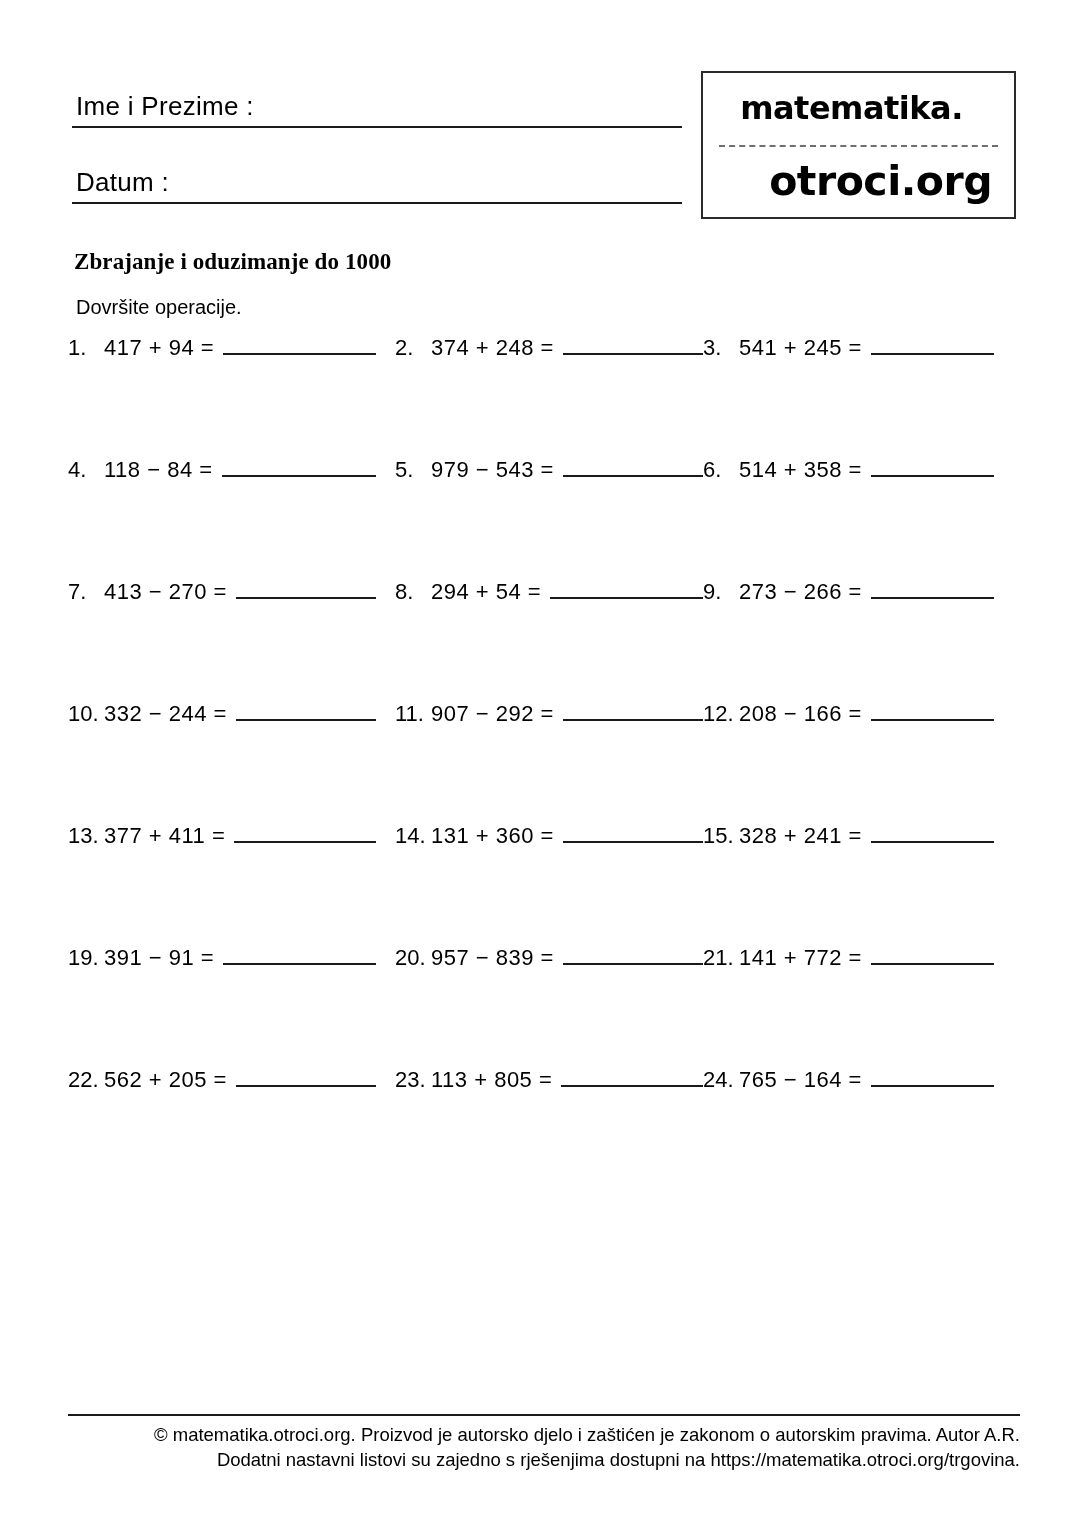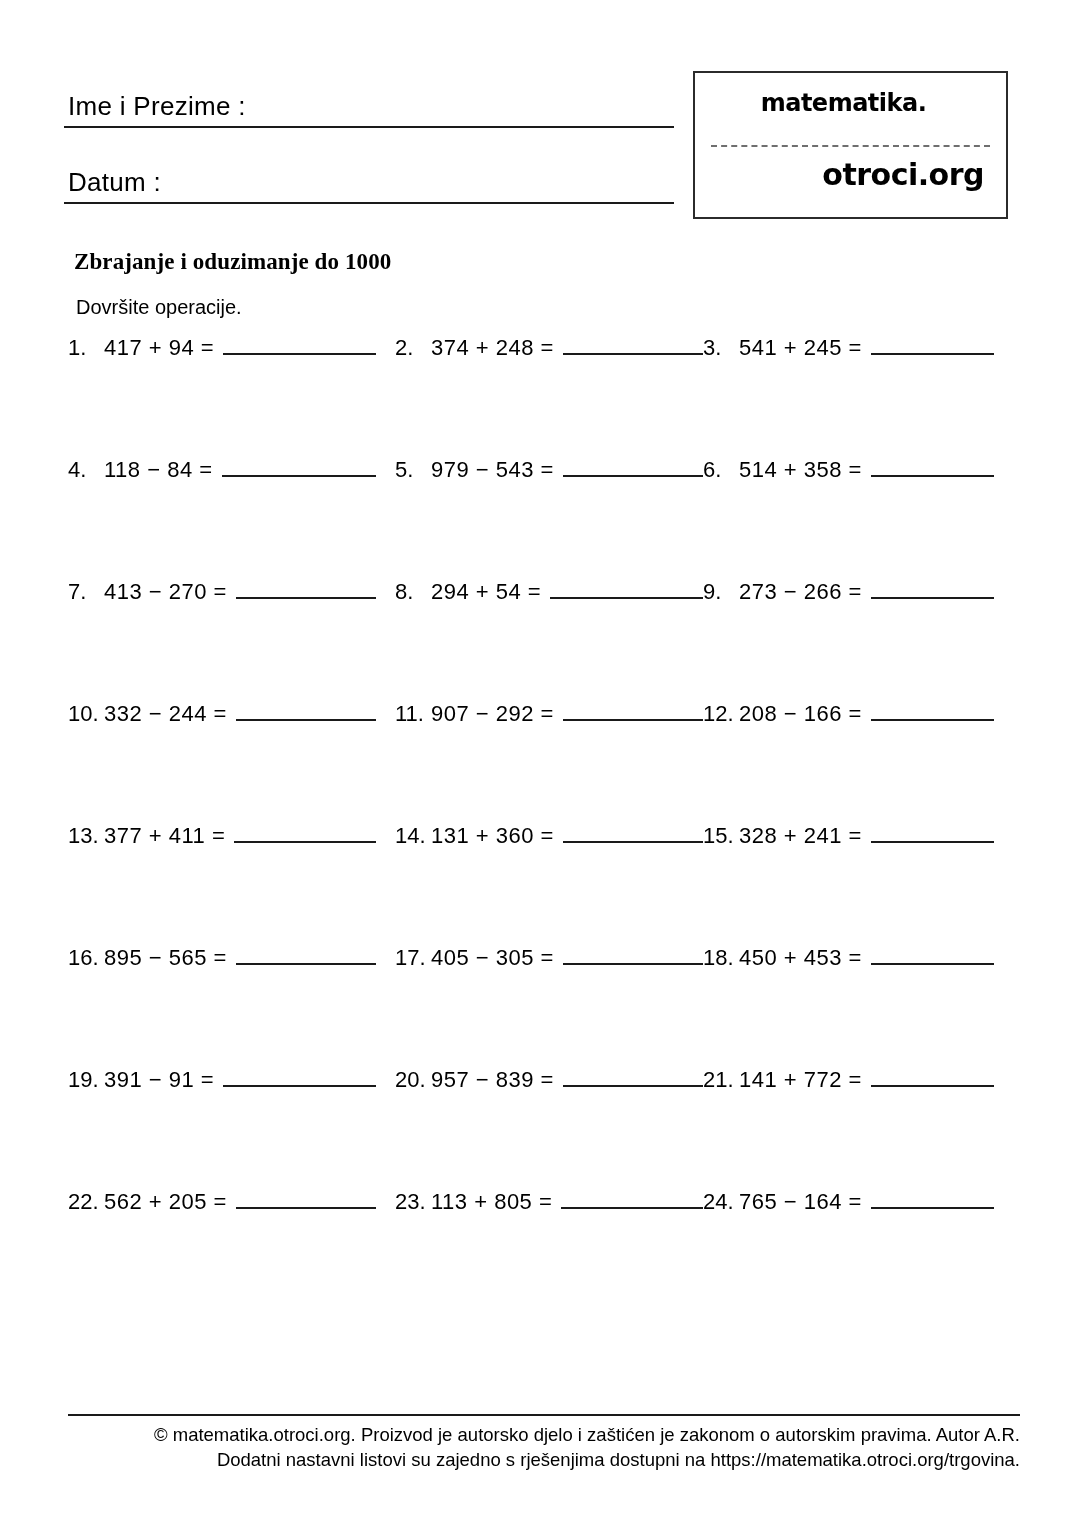--- a/index.html
+++ b/index.html
@@ -19,21 +19,21 @@
   .page {
     position: absolute;
     left: 0; top: 0;
     width: 1086px;
     height: 1536px;
   }
 
   
   .header {
     position: absolute;
-    left: 64px;
+    left: 72px;
     top: 68px;
     width: 950px;
     height: 160px;
   }
 
   .id-fields {
     position: absolute;
     left: 0;
     top: 6px;
     width: 610px;
@@ -64,40 +64,40 @@
     background: #ffffff;
   }
   .logo-line1 {
     position: absolute;
     left: 0;
     right: 14px;
     top: 16px;
     text-align: center;
     font-family: "DejaVu Sans", sans-serif;
     font-weight: bold;
-    font-size: 24px;
+    font-size: 32px;
     letter-spacing: -0.5px;
   }
   .logo-divider {
     position: absolute;
     left: 16px;
     right: 16px;
     top: 72px;
     border-top: 2px dashed #6f6f6f;
     height: 0;
   }
   .logo-line2 {
     position: absolute;
     left: 0;
     right: 22px;
     top: 84px;
     text-align: right;
     font-family: "DejaVu Sans", sans-serif;
     font-weight: bold;
-    font-size: 30px;
+    font-size: 41px;
     letter-spacing: -0.5px;
   }
 
   
   .title {
     position: absolute;
     left: 74px;
     top: 249px;
     font-size: 23px;
     font-weight: bold;
@@ -274,37 +274,20 @@
           <span class="ex-blank"></span>
         </div>
         <div class="ex-cell c3">
           <span class="ex-index">15.</span>
           <span class="ex-expr">328  +  241  =</span>
           <span class="ex-blank"></span>
         </div>
       </div>
       <div class="ex-row">
         <div class="ex-cell c1">
-          <span class="ex-index">16.</span>
-          <span class="ex-expr">895  −  565  =</span>
-          <span class="ex-blank"></span>
-        </div>
-        <div class="ex-cell c2">
-          <span class="ex-index">17.</span>
-          <span class="ex-expr">405  −  305  =</span>
-          <span class="ex-blank"></span>
-        </div>
-        <div class="ex-cell c3">
-          <span class="ex-index">18.</span>
-          <span class="ex-expr">450  +  453  =</span>
-          <span class="ex-blank"></span>
-        </div>
-      </div>
-      <div class="ex-row">
-        <div class="ex-cell c1">
           <span class="ex-index">19.</span>
           <span class="ex-expr">391  −  91  =</span>
           <span class="ex-blank"></span>
         </div>
         <div class="ex-cell c2">
           <span class="ex-index">20.</span>
           <span class="ex-expr">957  −  839  =</span>
           <span class="ex-blank"></span>
         </div>
         <div class="ex-cell c3">

